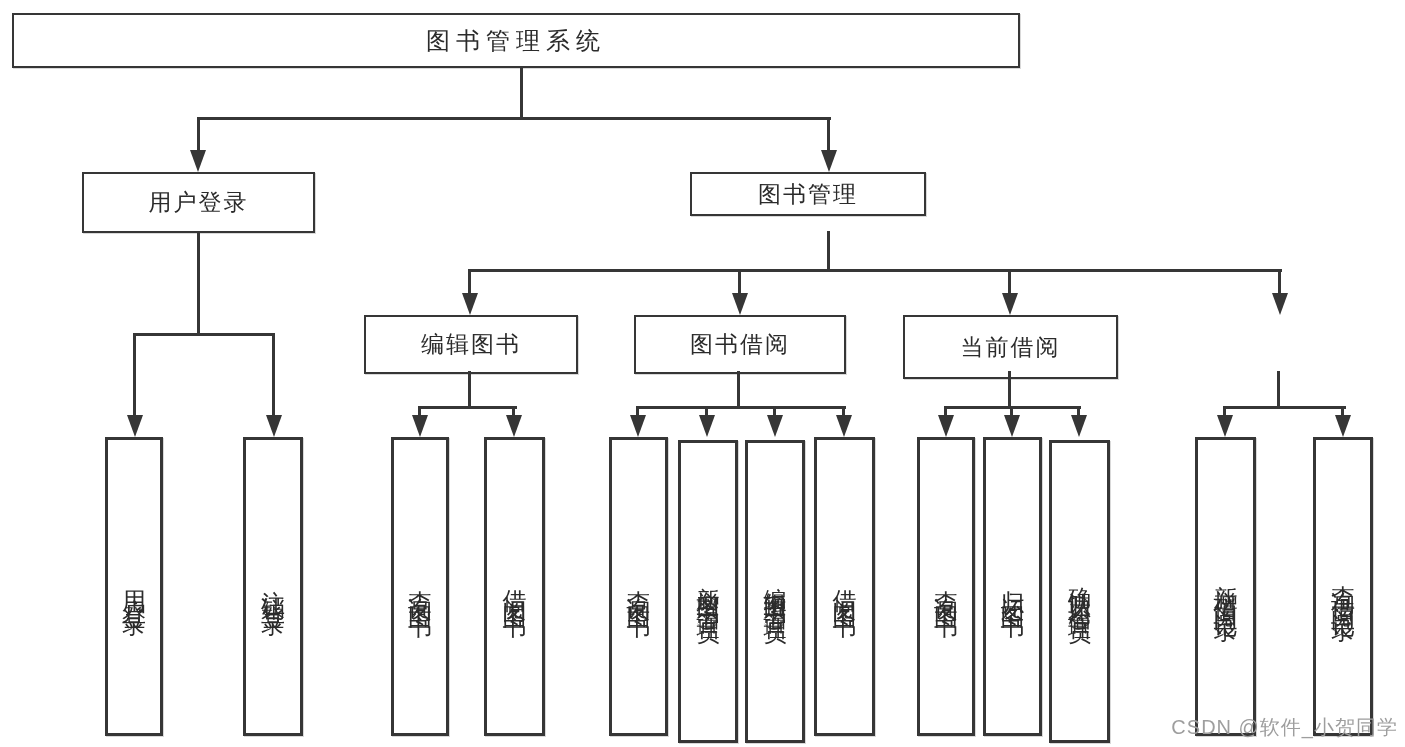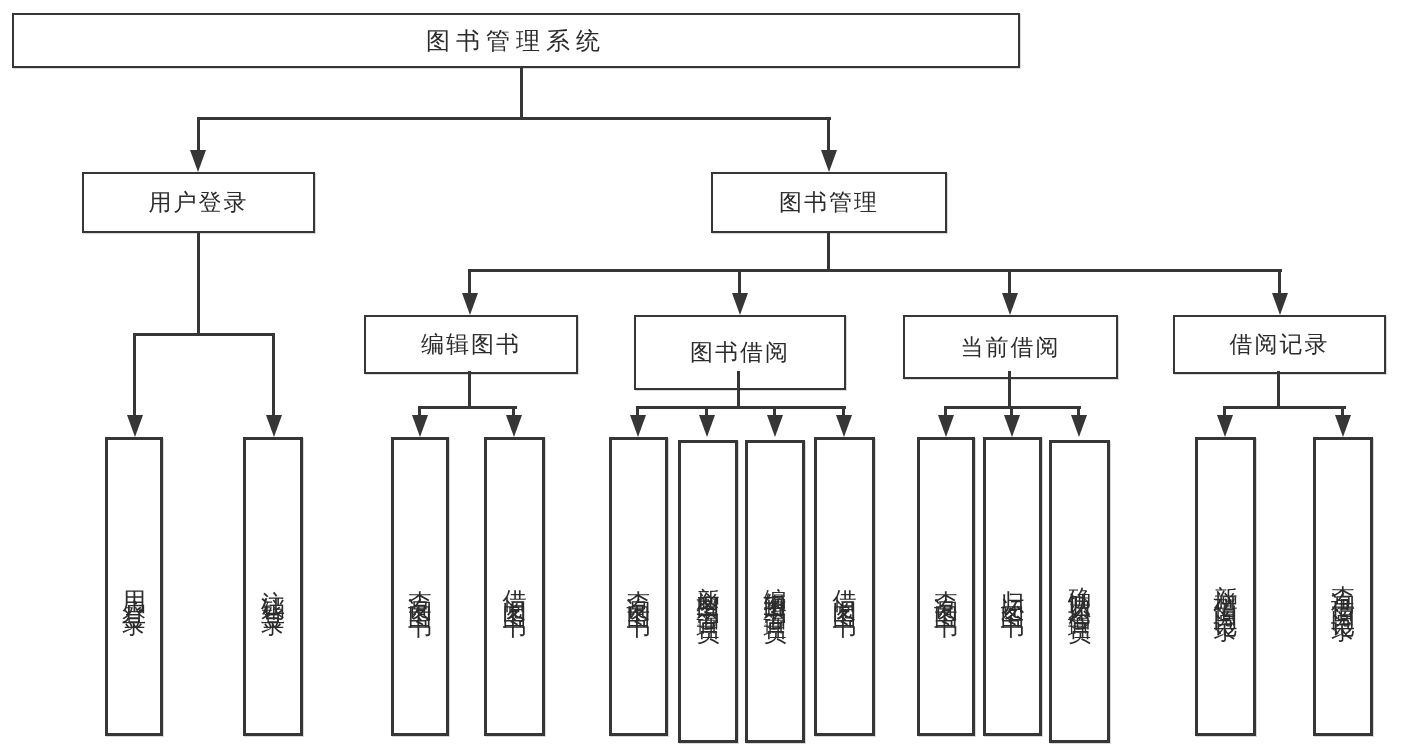--- a/index.html
+++ b/index.html
@@ -44,44 +44,43 @@
   <div class="box root-box" style="left:12px;top:13px;width:1008px;height:55px;">图书管理系统</div>
 
   <div class="vl" style="left:520px;top:66px;height:53px;"></div>
   <div class="hl" style="left:197px;top:117px;width:634px;"></div>
   <div class="vl" style="left:197px;top:117px;height:36px;"></div>
   <div class="arrow" style="left:190px;top:150px;"></div>
   <div class="vl" style="left:827px;top:117px;height:36px;"></div>
   <div class="arrow" style="left:821px;top:150px;"></div>
 
   <div class="box h-label" style="left:82px;top:172px;width:233px;height:61px;">用户登录</div>
-  <div class="box h-label" style="left:711px;top:172px;width:236px;height:61px;">图书管理</div>
+  <div class="box h-label" style="left:690px;top:172px;width:236px;height:44px;">图书管理</div>
 
   <div class="vl" style="left:197px;top:231px;height:104px;"></div>
   <div class="hl" style="left:133px;top:333px;width:142px;"></div>
   <div class="vl" style="left:133px;top:333px;height:84px;"></div>
   <div class="arrow" style="left:127px;top:415px;"></div>
   <div class="vl" style="left:272px;top:333px;height:84px;"></div>
   <div class="arrow" style="left:266px;top:415px;"></div>
 
   <div class="vl" style="left:827px;top:231px;height:41px;"></div>
   <div class="hl" style="left:468px;top:269px;width:814px;"></div>
   <div class="vl" style="left:468px;top:269px;height:26px;"></div>
   <div class="arrow" style="left:462px;top:293px;"></div>
   <div class="vl" style="left:738px;top:269px;height:26px;"></div>
   <div class="arrow" style="left:732px;top:293px;"></div>
   <div class="vl" style="left:1008px;top:269px;height:26px;"></div>
   <div class="arrow" style="left:1002px;top:293px;"></div>
   <div class="vl" style="left:1278px;top:269px;height:26px;"></div>
   <div class="arrow" style="left:1272px;top:293px;"></div>
 
   <div class="box h-label" style="left:364px;top:315px;width:214px;height:59px;">编辑图书</div>
-  <div class="box h-label" style="left:634px;top:315px;width:212px;height:75px;">图书借阅</div>
+  <div class="box h-label" style="left:634px;top:315px;width:212px;height:59px;">图书借阅</div>
   <div class="box h-label" style="left:903px;top:315px;width:215px;height:64px;">当前借阅</div>
-  <div class="box h-label" style="left:1173px;top:315px;width:213px;height:59px;">借阅记录</div>
 
   <div class="vl" style="left:468px;top:371px;height:38px;"></div>
   <div class="hl" style="left:418px;top:406px;width:99px;"></div>
   <div class="vl" style="left:418px;top:406px;height:11px;"></div>
   <div class="arrow" style="left:412px;top:415px;"></div>
   <div class="vl" style="left:512px;top:406px;height:11px;"></div>
   <div class="arrow" style="left:506px;top:415px;"></div>
 
   <div class="vl" style="left:737px;top:371px;height:38px;"></div>
   <div class="hl" style="left:636px;top:406px;width:210px;"></div>
@@ -121,14 +120,15 @@
   <div class="box leaf nine" style="left:745px;top:440px;width:60px;height:303px;">编辑图书（管理员）</div>
   <div class="box leaf" style="left:814px;top:437px;width:61px;height:299px;">借阅图书</div>
 
   <div class="box leaf" style="left:917px;top:437px;width:58px;height:299px;">查询图书</div>
   <div class="box leaf" style="left:983px;top:437px;width:59px;height:299px;">归还图书</div>
   <div class="box leaf nine" style="left:1049px;top:440px;width:61px;height:303px;">确认归还（管理员）</div>
 
   <div class="box leaf six" style="left:1195px;top:437px;width:61px;height:299px;">新增借阅记录</div>
   <div class="box leaf six" style="left:1313px;top:437px;width:60px;height:299px;">查询借阅记录</div>
 
+  <div class="watermark">CSDN @软件_小贺同学</div>
 
 </div>
 
 </body></html>

